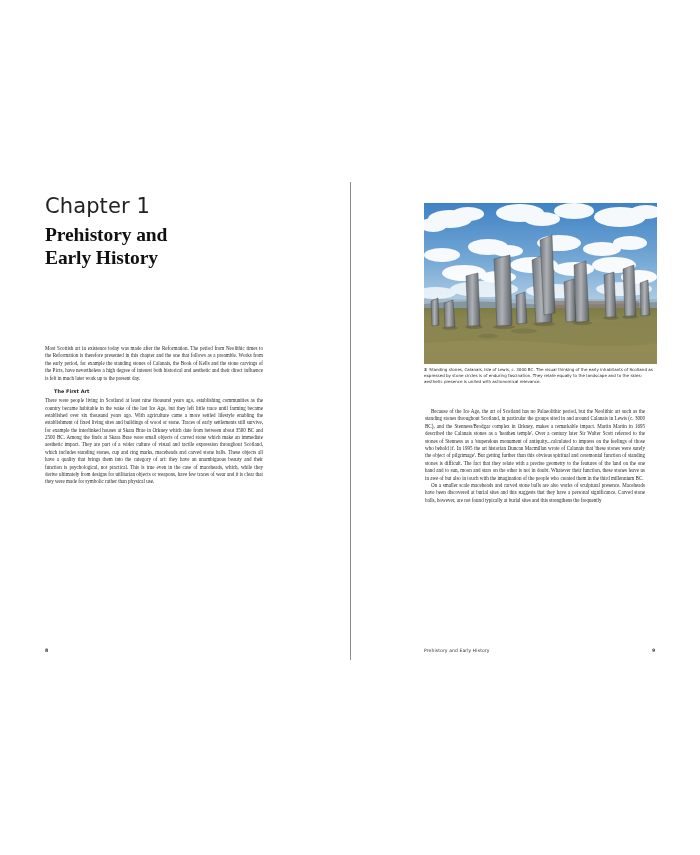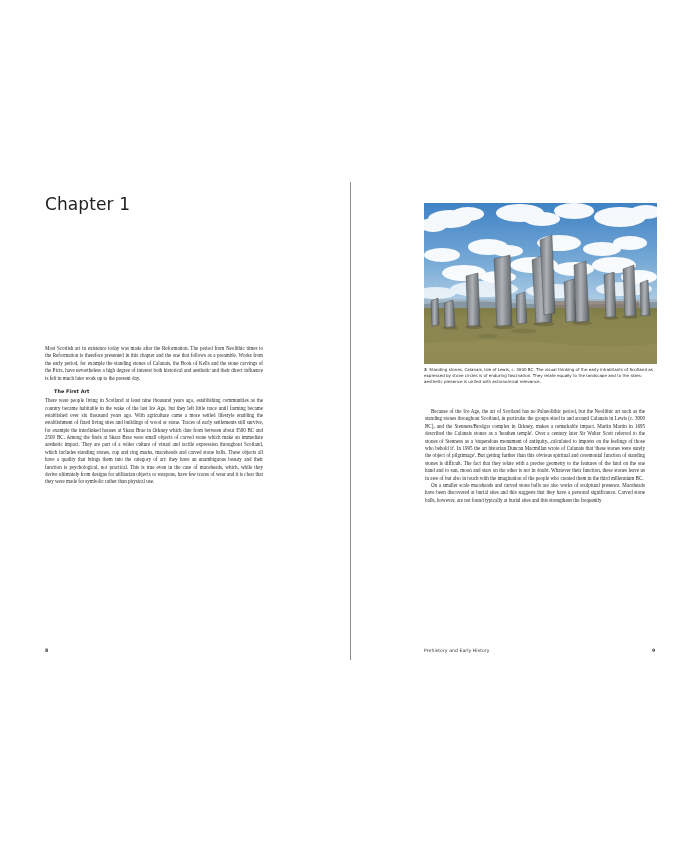--- a/index.html
+++ b/index.html
@@ -31,21 +31,21 @@
 
   
   .page-left {
     position: absolute;
     left: 45px; top: 195px;
     width: 245px;
   }
 
   .chapter-label {
     font-family: "DejaVu Sans", sans-serif;
-    font-size: 17px;
+    font-size: 21px;
     font-weight: 400;
     letter-spacing: .1px;
     color: #222;
     margin: 0 0 6px 0;
     line-height: 1.1;
   }
   .chapter-title {
     font-family: "Liberation Serif", serif;
     font-weight: bold;
     font-size: 19.5px;
@@ -135,20 +135,24 @@
 </style>
 </head>
 <body>
 
 <div class="spread">
 
   <div class="gutter"></div>
 
   <div class="page-left">
     <div class="chapter-label">Chapter 1</div>
+    <h1 class="chapter-title">
+      <span>Prehistory and</span><br>
+      <span>Early History</span>
+    </h1>
   </div>
 
   <div class="body-col" id="left-body">
     <p>Most Scottish art in existence today was made after the Reformation. The period from Neolithic times to the Reformation is therefore presented in this chapter and the one that follows as a preamble. Works from the early period, for example the standing stones of Calanais, the Book of Kells and the stone carvings of the Picts, have nevertheless a high degree of interest both historical and aesthetic and their direct influence is felt in much later work up to the present day.</p>
 
     <div class="subhead">The First Art</div>
 
     <p>There were people living in Scotland at least nine thousand years ago, establishing communities as the country became habitable in the wake of the last Ice Age, but they left little trace until farming became established over six thousand years ago. With agriculture came a more settled lifestyle enabling the establishment of fixed living sites and buildings of wood or stone. Traces of early settlements still survive, for example the interlinked houses at Skara Brae in Orkney which date from between about 3500 BC and 2500 BC. Among the finds at Skara Brae were small objects of carved stone which make an immediate aesthetic impact. They are part of a wider culture of visual and tactile expression throughout Scotland, which includes standing stones, cup and ring marks, maceheads and carved stone balls. These objects all have a quality that brings them into the category of art: they have an unambiguous beauty and their function is psychological, not practical. This is true even in the case of maceheads, which, while they derive ultimately from designs for utilitarian objects or weapons, have few traces of wear and it is clear that they were made for symbolic rather than physical use.</p>
   </div>
 

